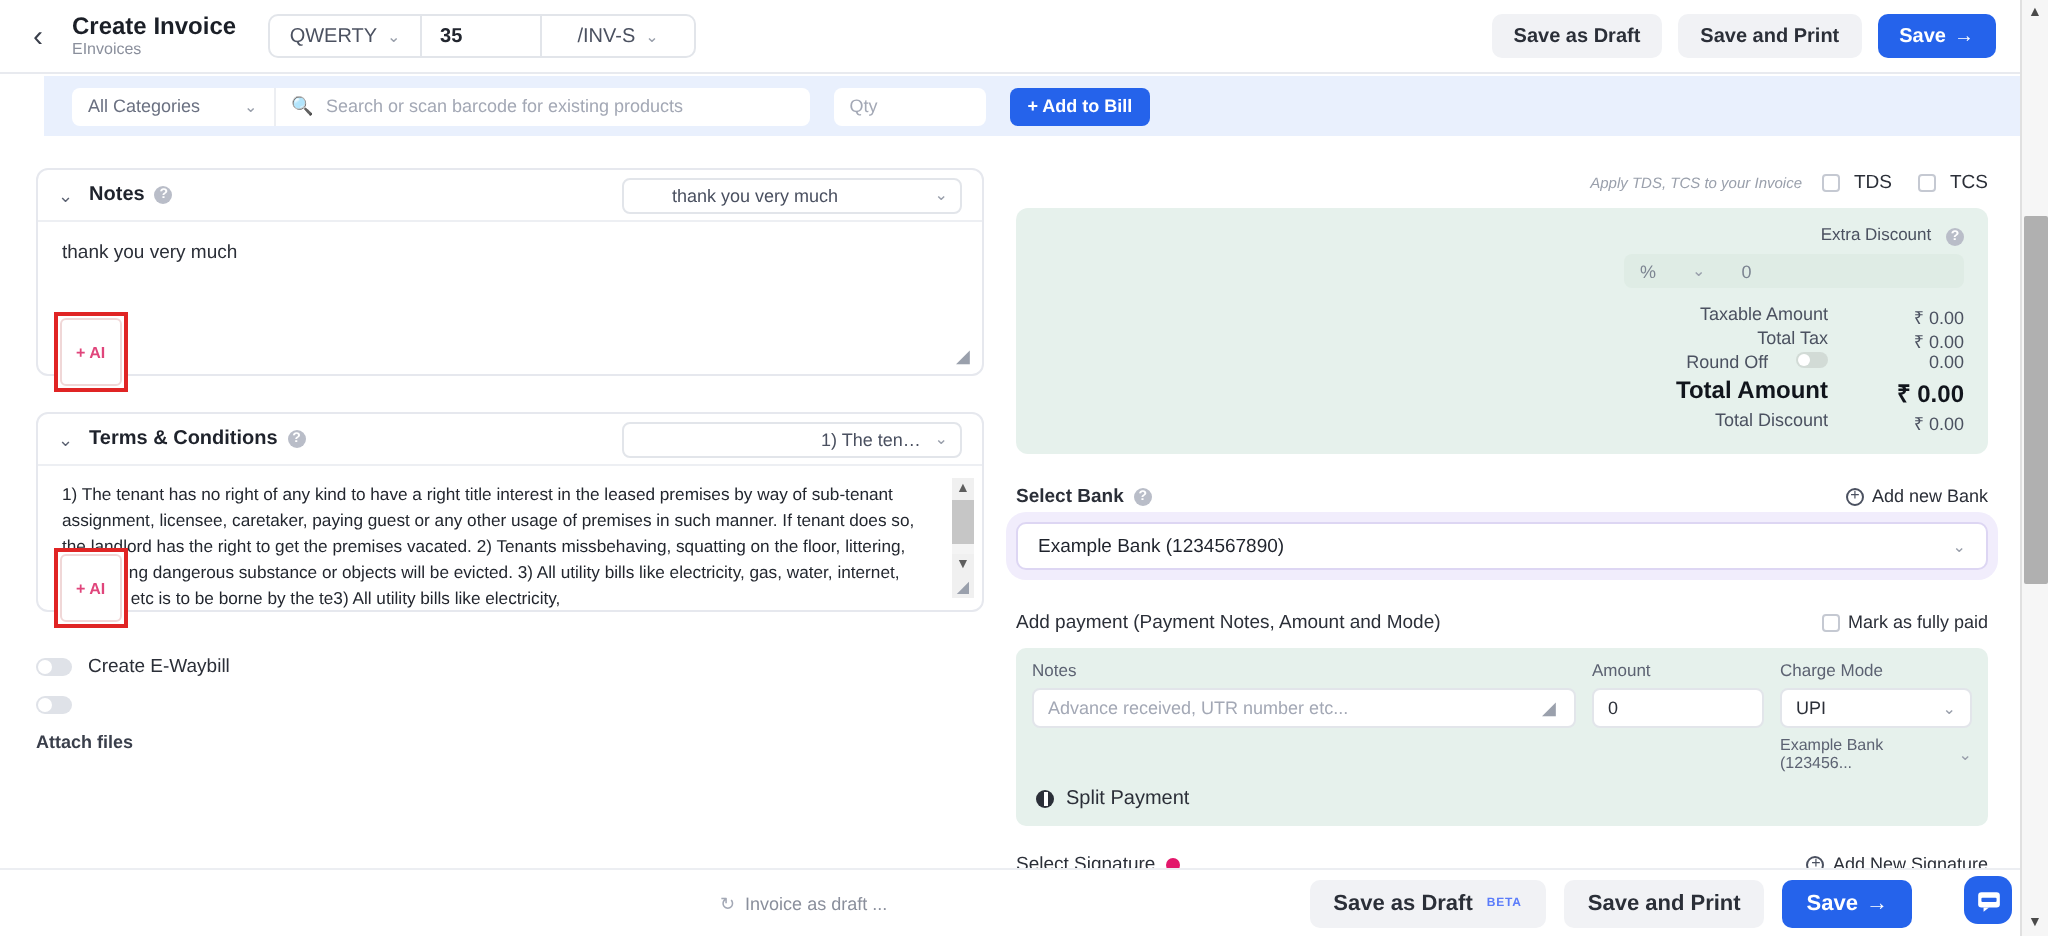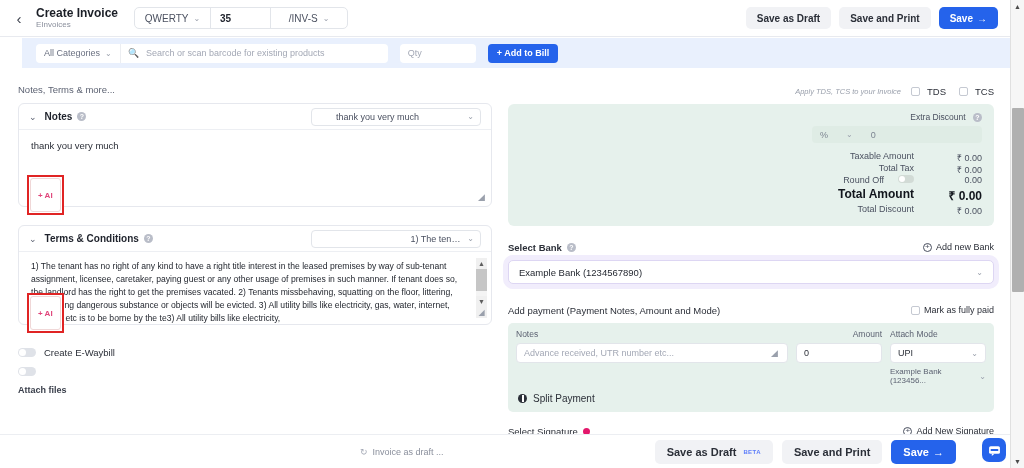--- a/index.html
+++ b/index.html
@@ -57,21 +57,21 @@
   .btn-grey { background: #f1f2f5; color: #2b2f38; }
   .btn-blue { background: #2563eb; color: #fff; }
 
   
   .searchbar {
     position: absolute; top: 38px; left: 22px; width: 988px; height: 30px;
     background: #e9f0fd; display: flex; align-items: center; padding: 0 14px;
     gap: 0; z-index: 10;
   }
   .cat-select {
-    height: 19px; display: flex; align-items: center; gap: 5px;
+    height: 19px; display: flex; align-items: center; gap: 22px;
     padding: 0 8px; font-size: 9px; color: #6a7081; cursor: pointer;
     background: #fff; border-radius: 4px 0 0 4px;
   }
   .search-field {
     flex: 0 0 268px; height: 19px; background: #fff;
     display: flex; align-items: center; gap: 6px; padding: 0 8px;
     border-radius: 0 4px 4px 0; font-size: 9px; color: #a3a8b5;
     border-left: 1px solid #eceef2;
   }
   .qty-field {
@@ -236,21 +236,21 @@
   }
   .bank-select .caret { margin-left: auto; }
 
   .payment-box { background: #e6f1ec; border-radius: 5px; padding: 0; }
   .pay-head-row {
     display: flex; align-items: center; height: 16px; margin-bottom: 5px;
   }
   .pay-head-title { font-size: 9.5px; color: #2b2f38; }
   .pay-grid { display: flex; padding: 6px 8px 4px; gap: 8px; }
   .pg-col-notes { flex: 1; }
-  .pg-col-amt { width: 86px; text-align: right; }
+  .pg-col-amt { width: 86px; }
   .pg-col-mode { width: 96px; }
   .pg-label { font-size: 8.5px; color: #5c6272; margin-bottom: 4px; }
   .pg-input {
     height: 20px; background: #fff; border: 1px solid #e2e5ea;
     border-radius: 4px; display: flex; align-items: center;
     padding: 0 7px; font-size: 9px; color: #2b2f38; position: relative;
   }
   .pg-input.ph { color: #a3a8b5; }
   .pg-input .caret { margin-left: auto; }
   .pg-sub {
@@ -358,21 +358,20 @@
       <span>🔍</span>
       <span>Search or scan barcode for existing products</span>
     </div>
     <div class="qty-field">Qty</div>
     <div class="add-bill">+ Add to Bill</div>
   </div>
 
   <div class="body">
 
     <div class="left-col">
-      <div class="section-label">Notes, Terms &amp; more...</div>
 
       <div class="card">
         <div class="card-head">
           <span class="chev">⌄</span>
           <span class="card-title">Notes</span>
           <span class="info-dot">?</span>
           <div class="head-select">
             <span class="pre">adj</span>
             <span class="val">thank you very much</span>
             <span class="caret">⌄</span>
@@ -497,21 +496,21 @@
             <div class="pg-input ph">
               <span>Advance received, UTR number etc...</span>
               <span class="resize-grip" style="position:static;margin-left:auto;">◢</span>
             </div>
           </div>
           <div class="pg-col-amt">
             <div class="pg-label">Amount</div>
             <div class="pg-input">0</div>
           </div>
           <div class="pg-col-mode">
-            <div class="pg-label">Attach Mode</div>
+            <div class="pg-label">Charge Mode</div>
             <div class="pg-input">
               <span>UPI</span>
               <span class="caret">⌄</span>
             </div>
             <div class="pg-sub">
               <span>Example Bank (123456...</span>
               <span class="caret">⌄</span>
             </div>
           </div>
         </div>

